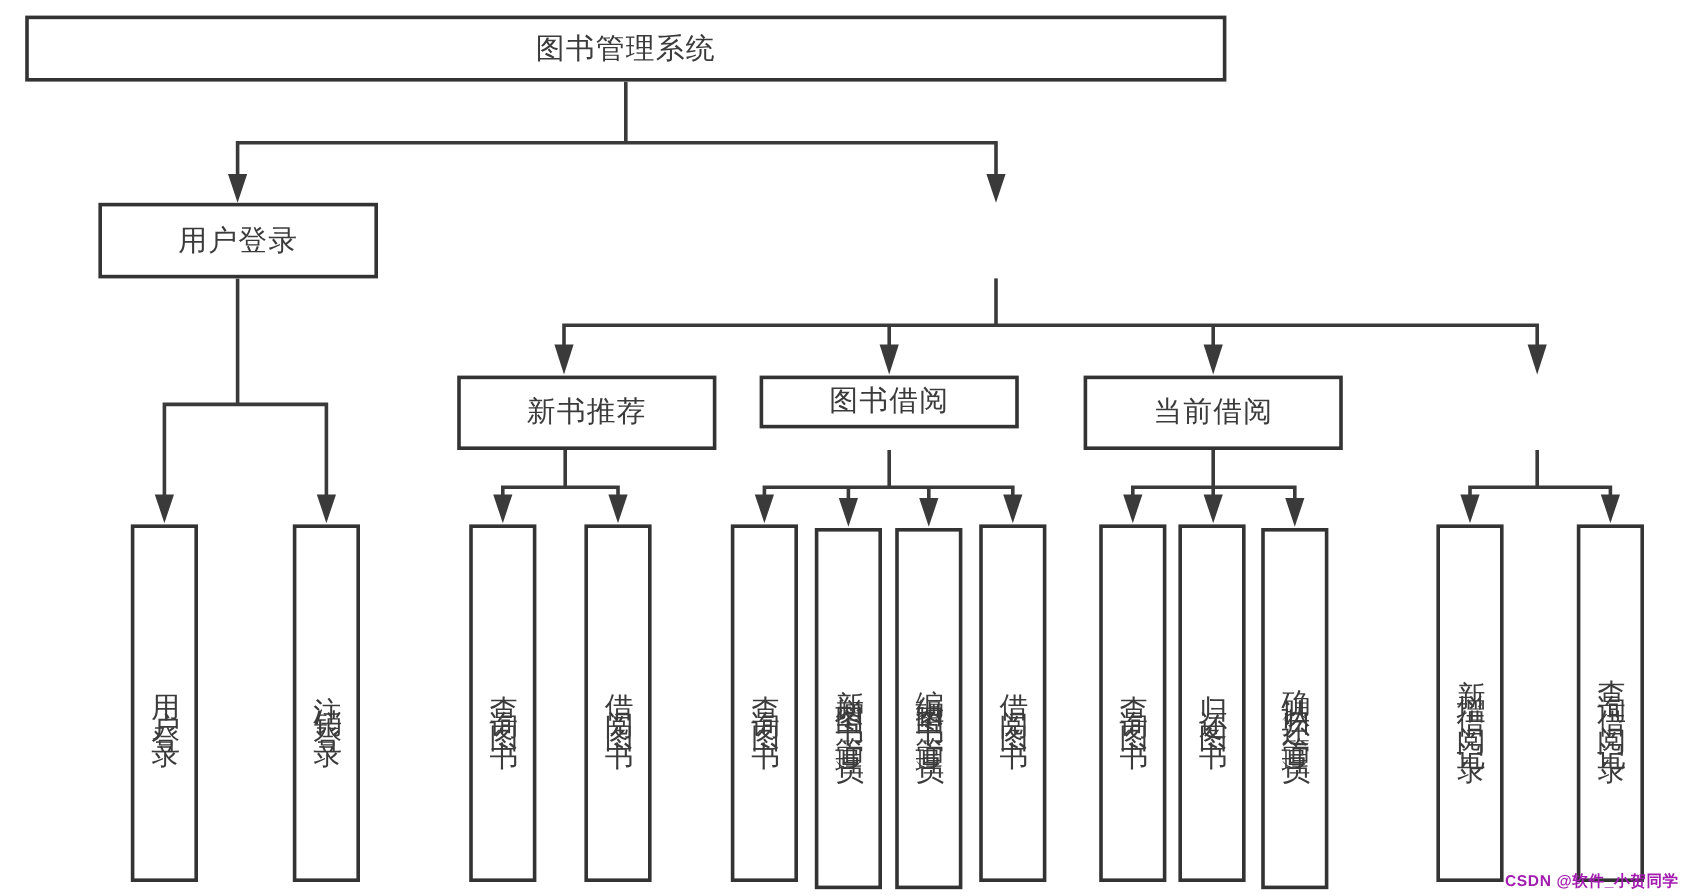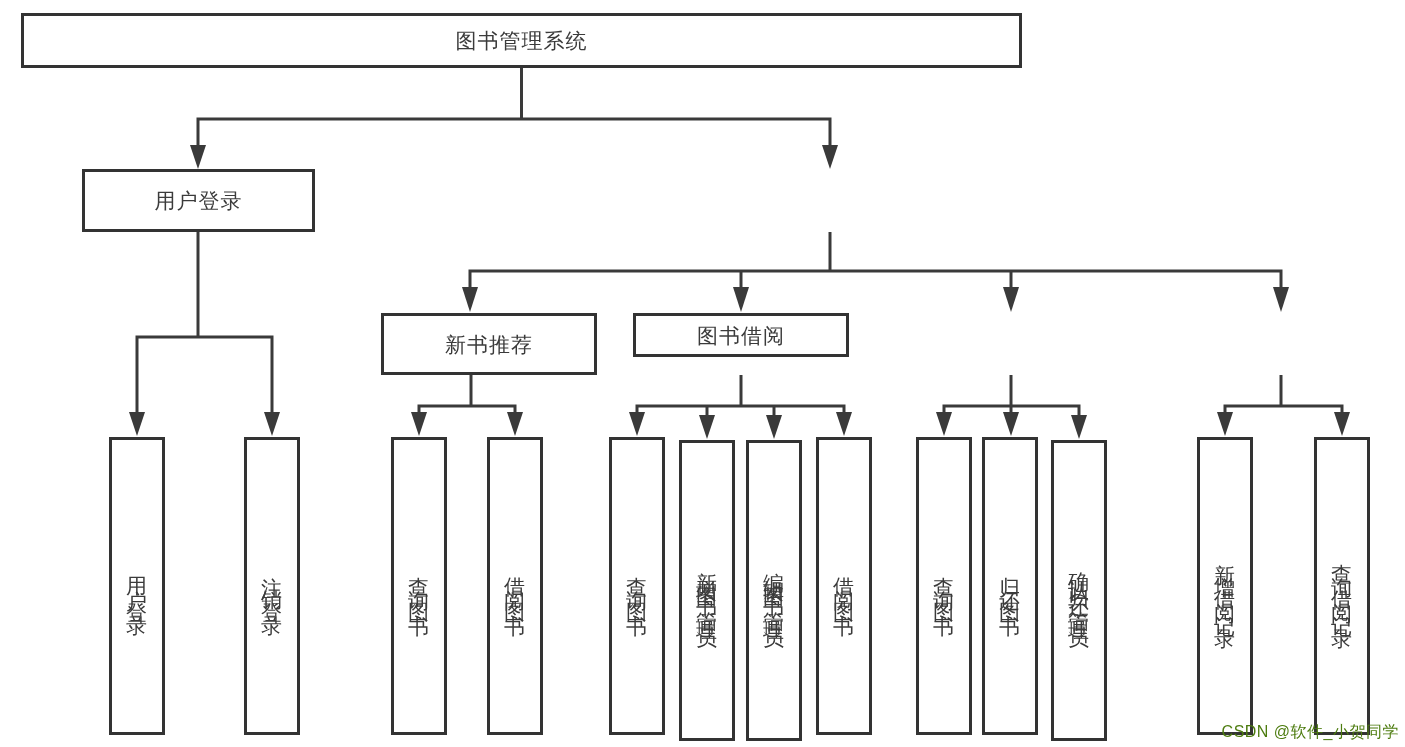--- a/index.html
+++ b/index.html
@@ -6,32 +6,32 @@
   .canvas{
     position:relative;width:1405px;height:747px;background:#ffffff;
     font-family:"Liberation Sans",sans-serif;overflow:hidden;
   }
   .wires{position:absolute;left:0;top:0;z-index:1;}
   .node{
     position:absolute;z-index:2;box-sizing:border-box;
     display:flex;align-items:center;justify-content:center;
     background:#ffffff;border:3px solid #333333;color:#3b3b3b;
   }
-  .node .lbl{font-size:21px;line-height:1;}
+  .node .lbl{font-size:24px;line-height:1;}
   .node.h .lbl{letter-spacing:1px;white-space:nowrap;}
   .node.v .lbl{
     writing-mode:vertical-rl;text-orientation:mixed;
     line-height:1;white-space:nowrap;
   }
   .len4 .lbl{letter-spacing:13px;}
   .len6 .lbl{letter-spacing:13px;}
   .len9 .lbl{letter-spacing:8px;}
   .watermark{
     position:absolute;right:6px;bottom:4px;z-index:3;
-    font-size:16px;color:#4d7c0f;letter-spacing:0.5px;white-space:nowrap;
+    font-size:13px;color:#a21caf;letter-spacing:0.5px;white-space:nowrap;font-weight:bold;
   }
 </style>
 </head>
 <body>
 
 <div class="canvas">
 
   <svg class="wires" width="1405" height="747" viewBox="0 0 1405 747">
     <g stroke="#3a3a3a" stroke-width="3" fill="none">
 
@@ -93,20 +93,23 @@
   <div class="node h" style="left:82px;top:169px;width:233px;height:63px">
     <span class="lbl">用户登录</span>
   </div>
 
   <div class="node h" style="left:381px;top:313px;width:216px;height:62px">
     <span class="lbl">新书推荐</span>
   </div>
   <div class="node h" style="left:633px;top:313px;width:216px;height:44px">
     <span class="lbl">图书借阅</span>
   </div>
+  <div class="node h" style="left:903px;top:313px;width:216px;height:62px">
+    <span class="lbl">当前借阅</span>
+  </div>
 
   <div class="node v len4" style="left:109px;top:437px;width:56px;height:298px">
     <span class="lbl">用户登录</span>
   </div>
   <div class="node v len4" style="left:244px;top:437px;width:56px;height:298px">
     <span class="lbl">注销登录</span>
   </div>
 
   <div class="node v len4" style="left:391px;top:437px;width:56px;height:298px">
     <span class="lbl">查询图书</span>

